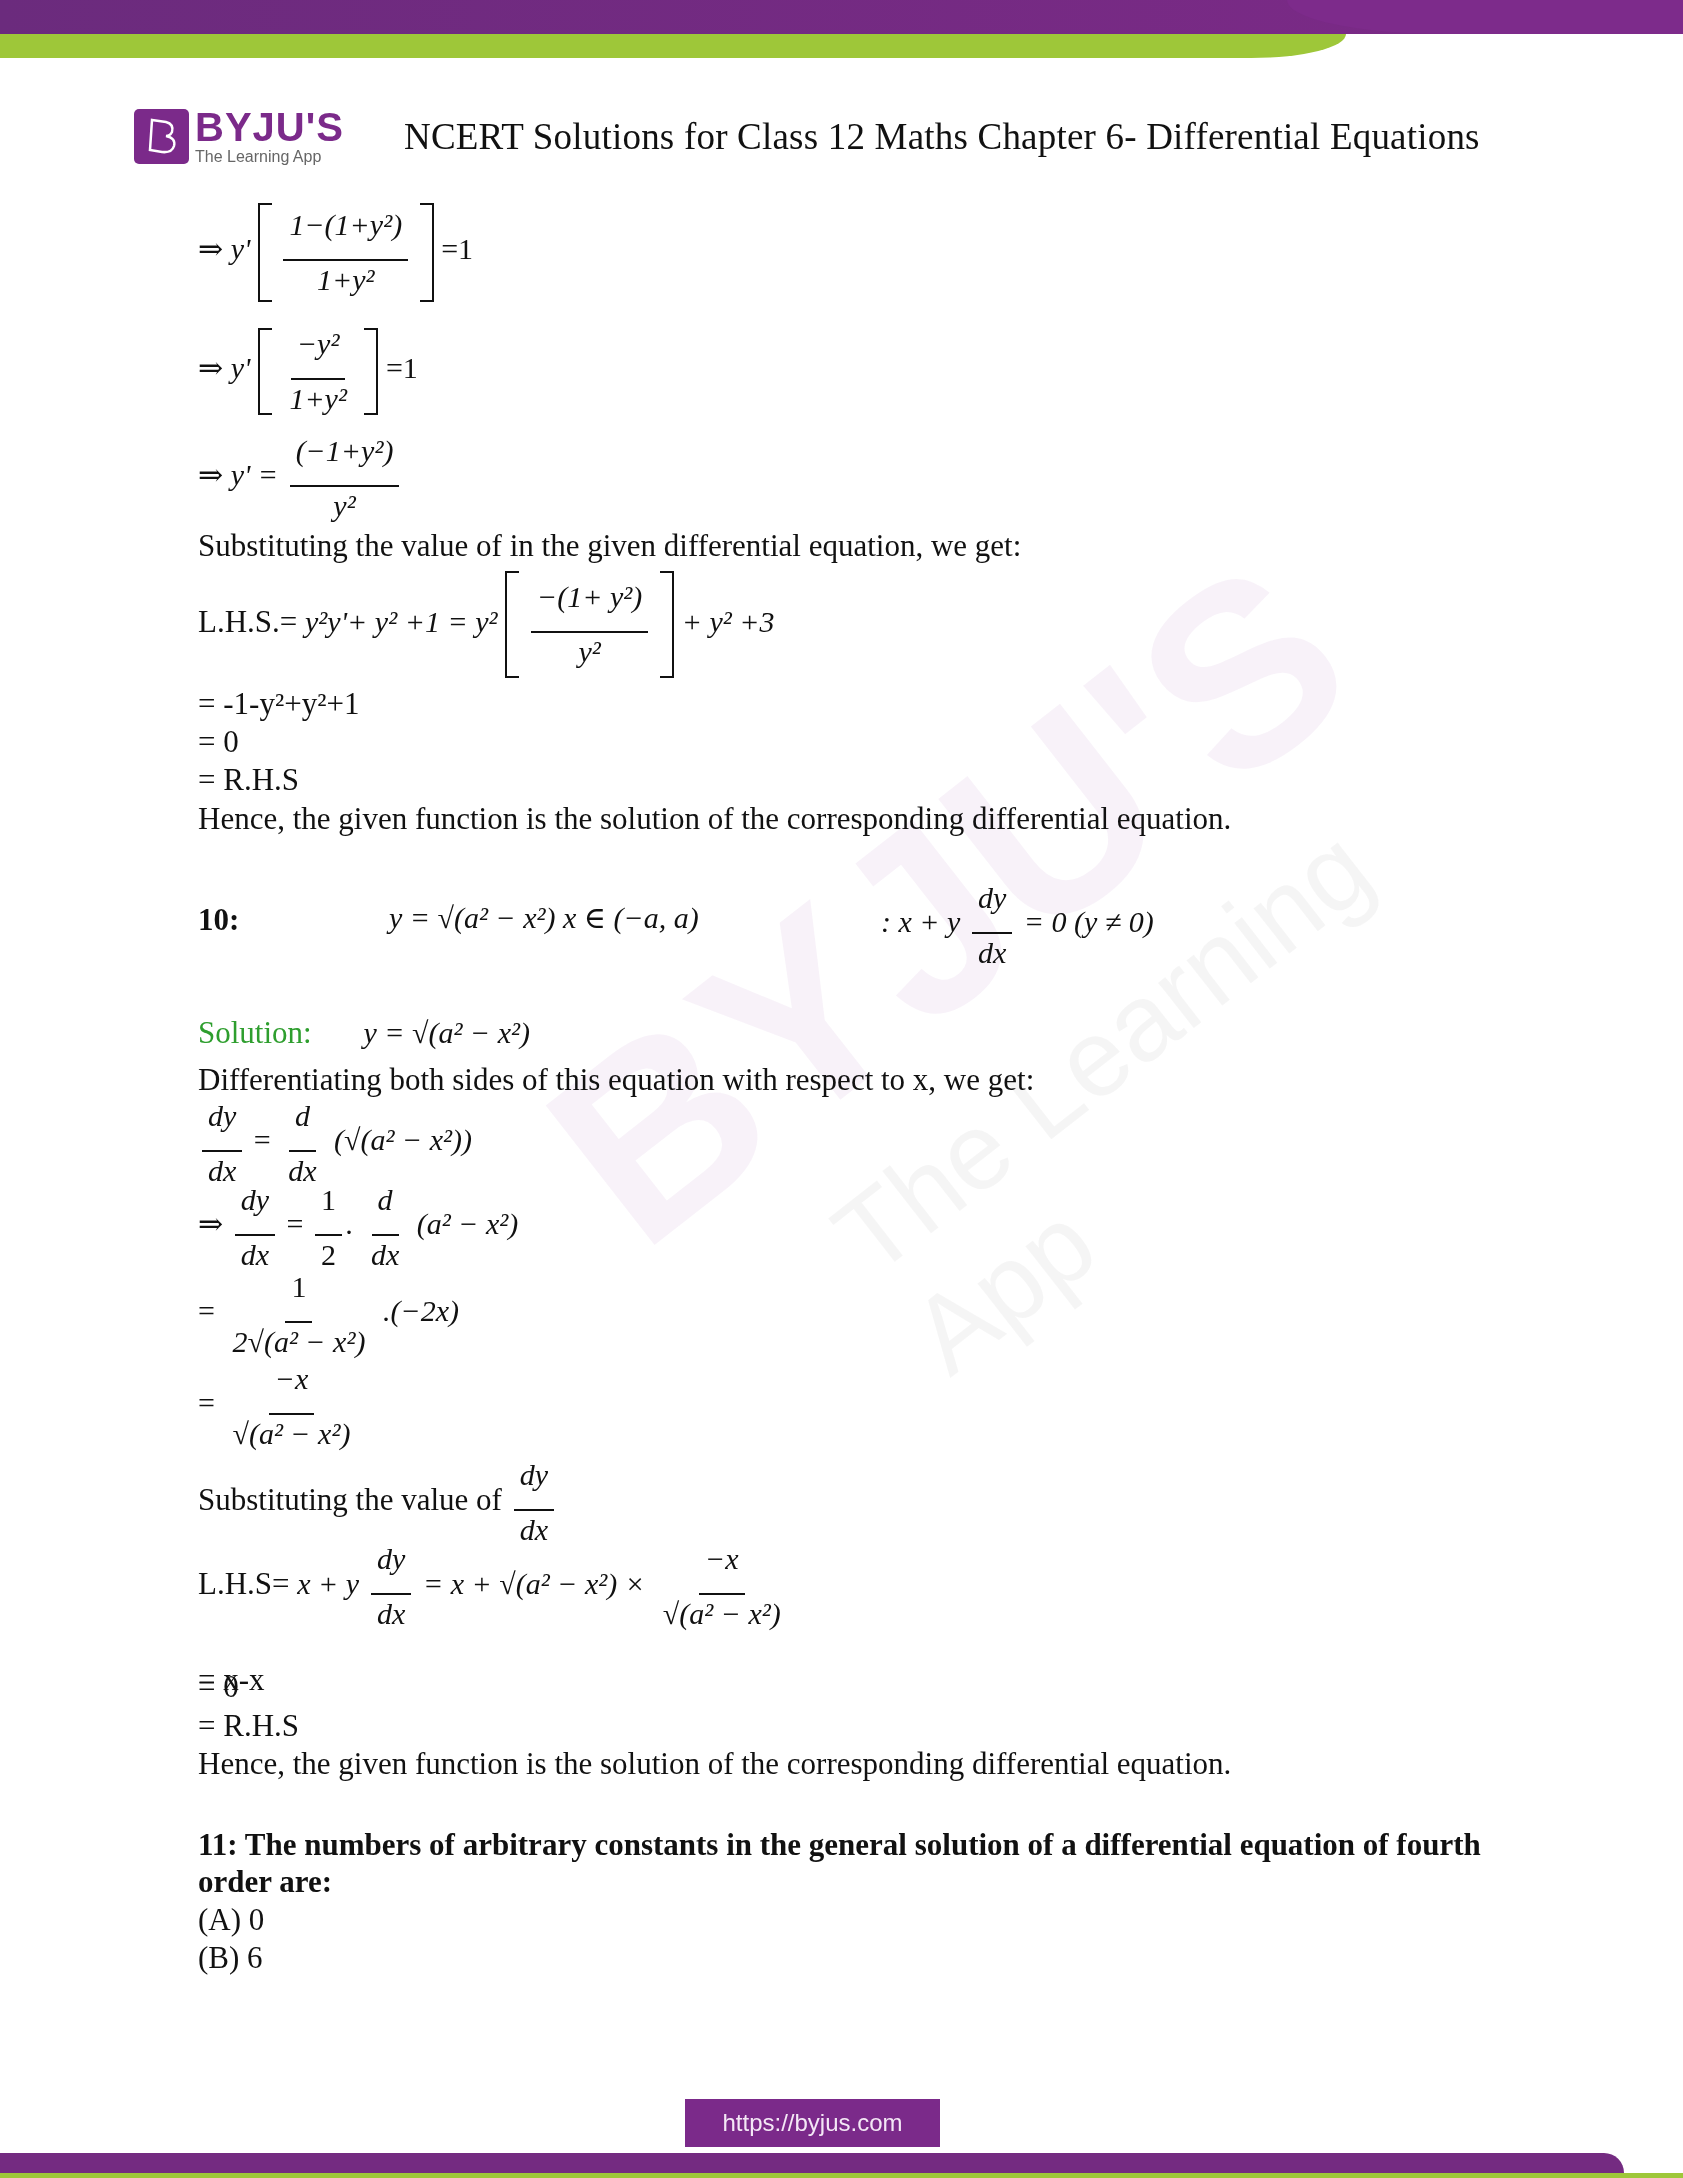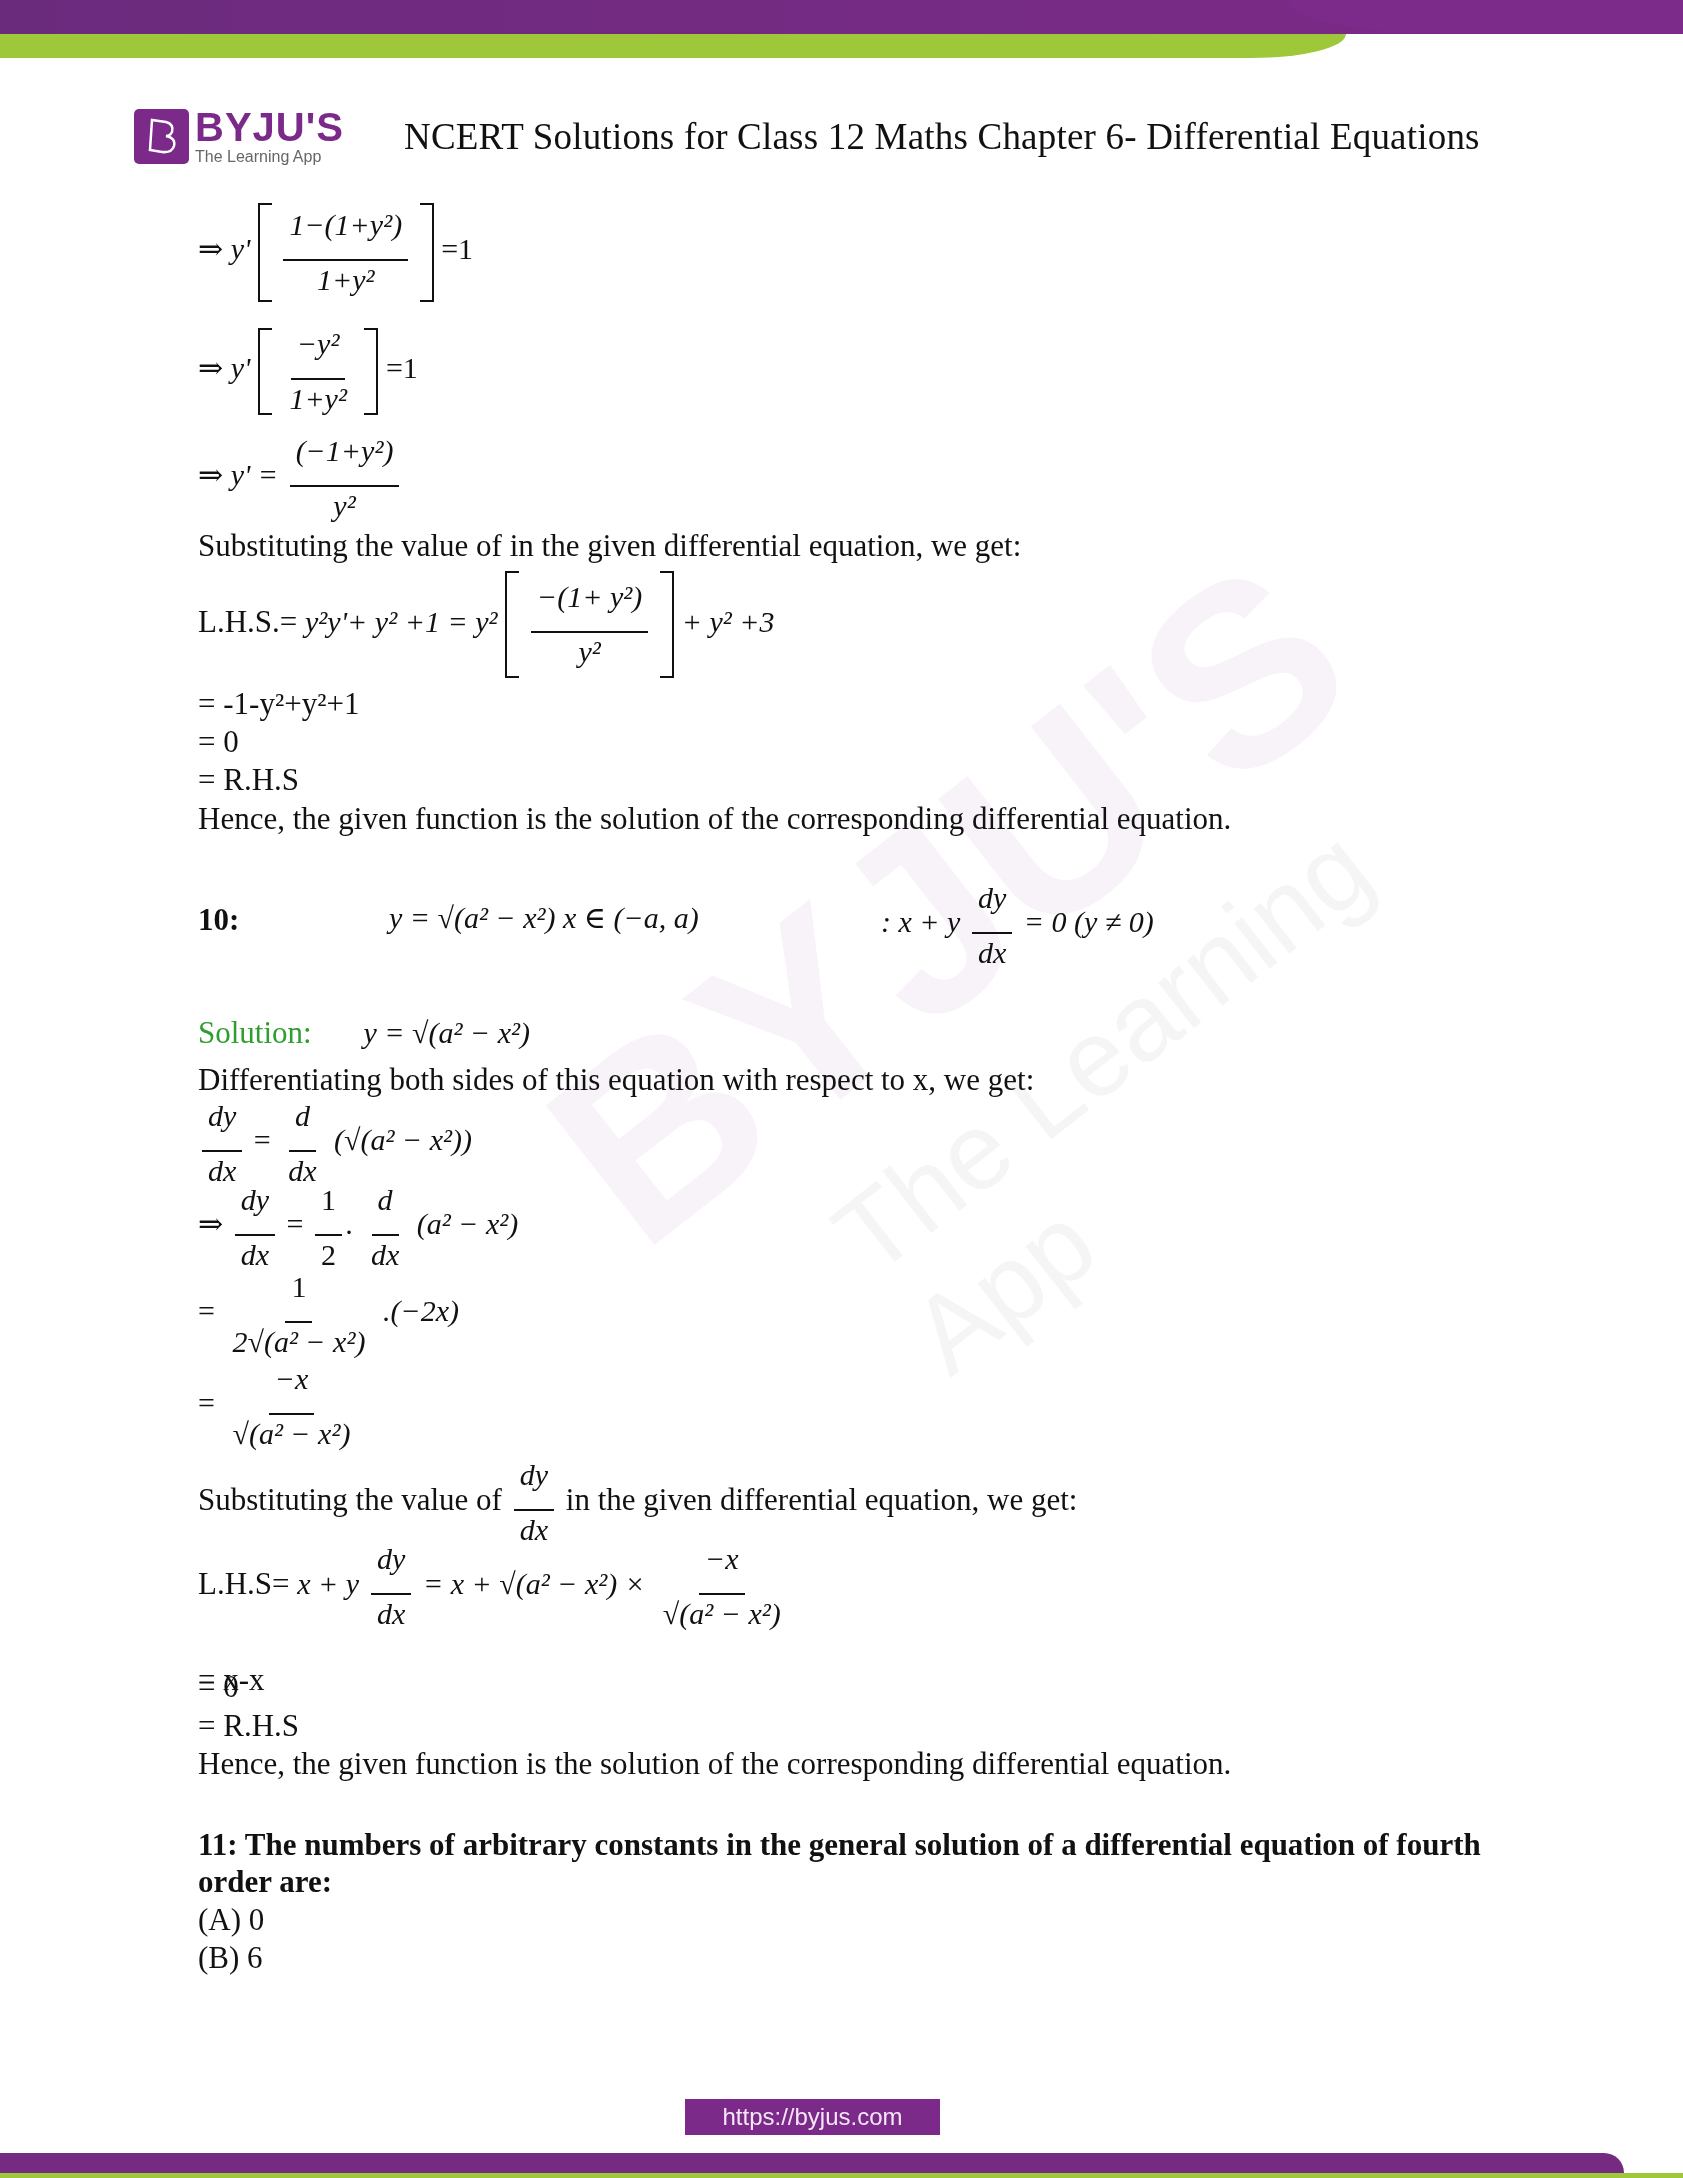--- a/index.html
+++ b/index.html
@@ -65,21 +65,21 @@
   .frac { display: inline-flex; flex-direction: column; align-items: center; vertical-align: middle; margin: 0 4px; }
   .frac .num { border-bottom: 2px solid #111; padding: 0 6px 16px; line-height: 1.15; }
   .frac .den { padding: 2px 6px 0; line-height: 1.15; }
   .brk-l, .brk-r { display: inline-block; width: 12px; border: 2px solid #111; vertical-align: middle; }
   .brk-l { border-right: none; }
   .brk-r { border-left: none; }
   .green { color: #2e9e2e; font-weight: normal; font-style: normal; }
   .bold { font-weight: bold; }
   
   .footer-badge {
-    position: absolute; left: 685px; top: 2099px; width: 255px; height: 36px;
+    position: absolute; left: 685px; top: 2099px; width: 255px; height: 48px;
     background: #7b2a8a; color: #f4e8f6; display: flex; align-items: center; justify-content: center;
     font-family: "Liberation Sans", "DejaVu Sans", sans-serif; font-size: 24px;
   }
   .band-bottom-purple {
     position: absolute; left: 0; top: 2153px; width: 1624px; height: 20px; background: #742b81;
     border-top-right-radius: 20px 20px;
   }
   .band-bottom-green {
     position: absolute; left: 0; top: 2173px; width: 1683px; height: 5px; background: #9ec739;
   }
@@ -227,21 +227,20 @@
         <span class="den">√(a² − x²)</span>
       </span>
   </div>
 
   <div class="line" style="top:1458px;">
     <span>Substituting the value of</span>
     <span class="frac math">
         <span class="num">dy</span>
         <span class="den">dx</span>
       </span>
-    <span>in the given differential equation, we get:</span>
   </div>
 
   <div class="line" style="top:1542px;">
     <span>L.H.S=</span>
     <span class="math">x + y</span>
     <span class="frac math">
         <span class="num">dy</span>
         <span class="den">dx</span>
       </span>
     <span class="math">= x + √(a² − x²) ×</span>

